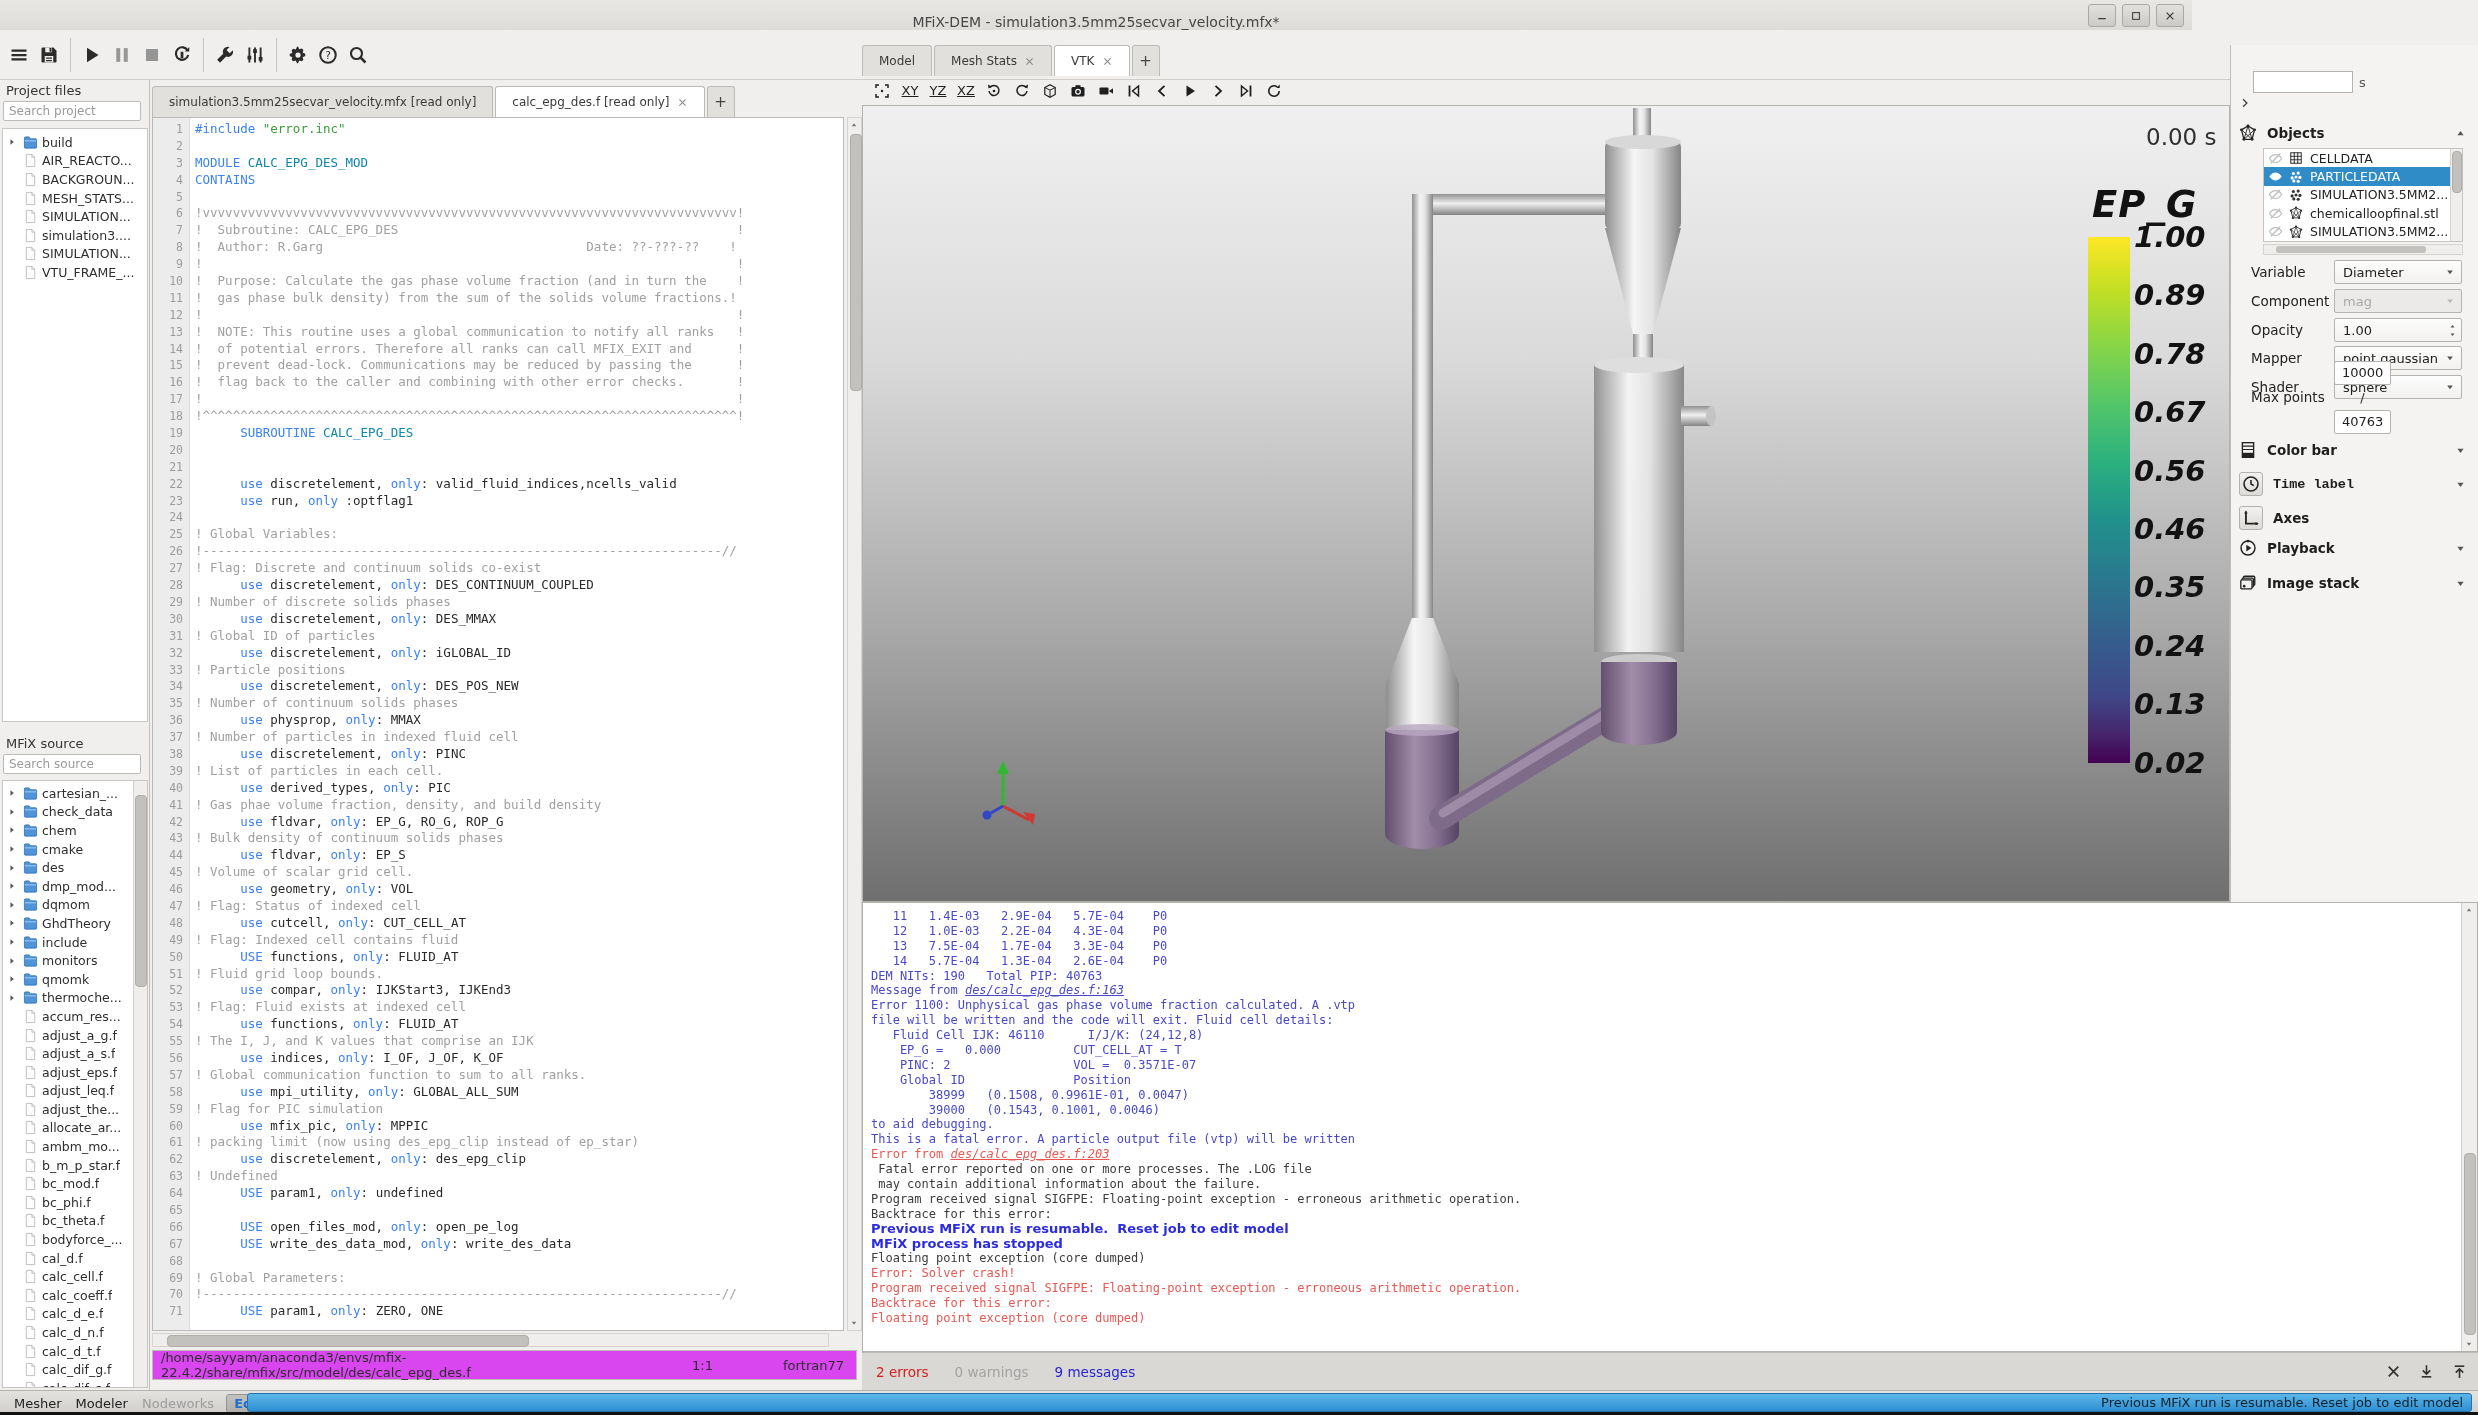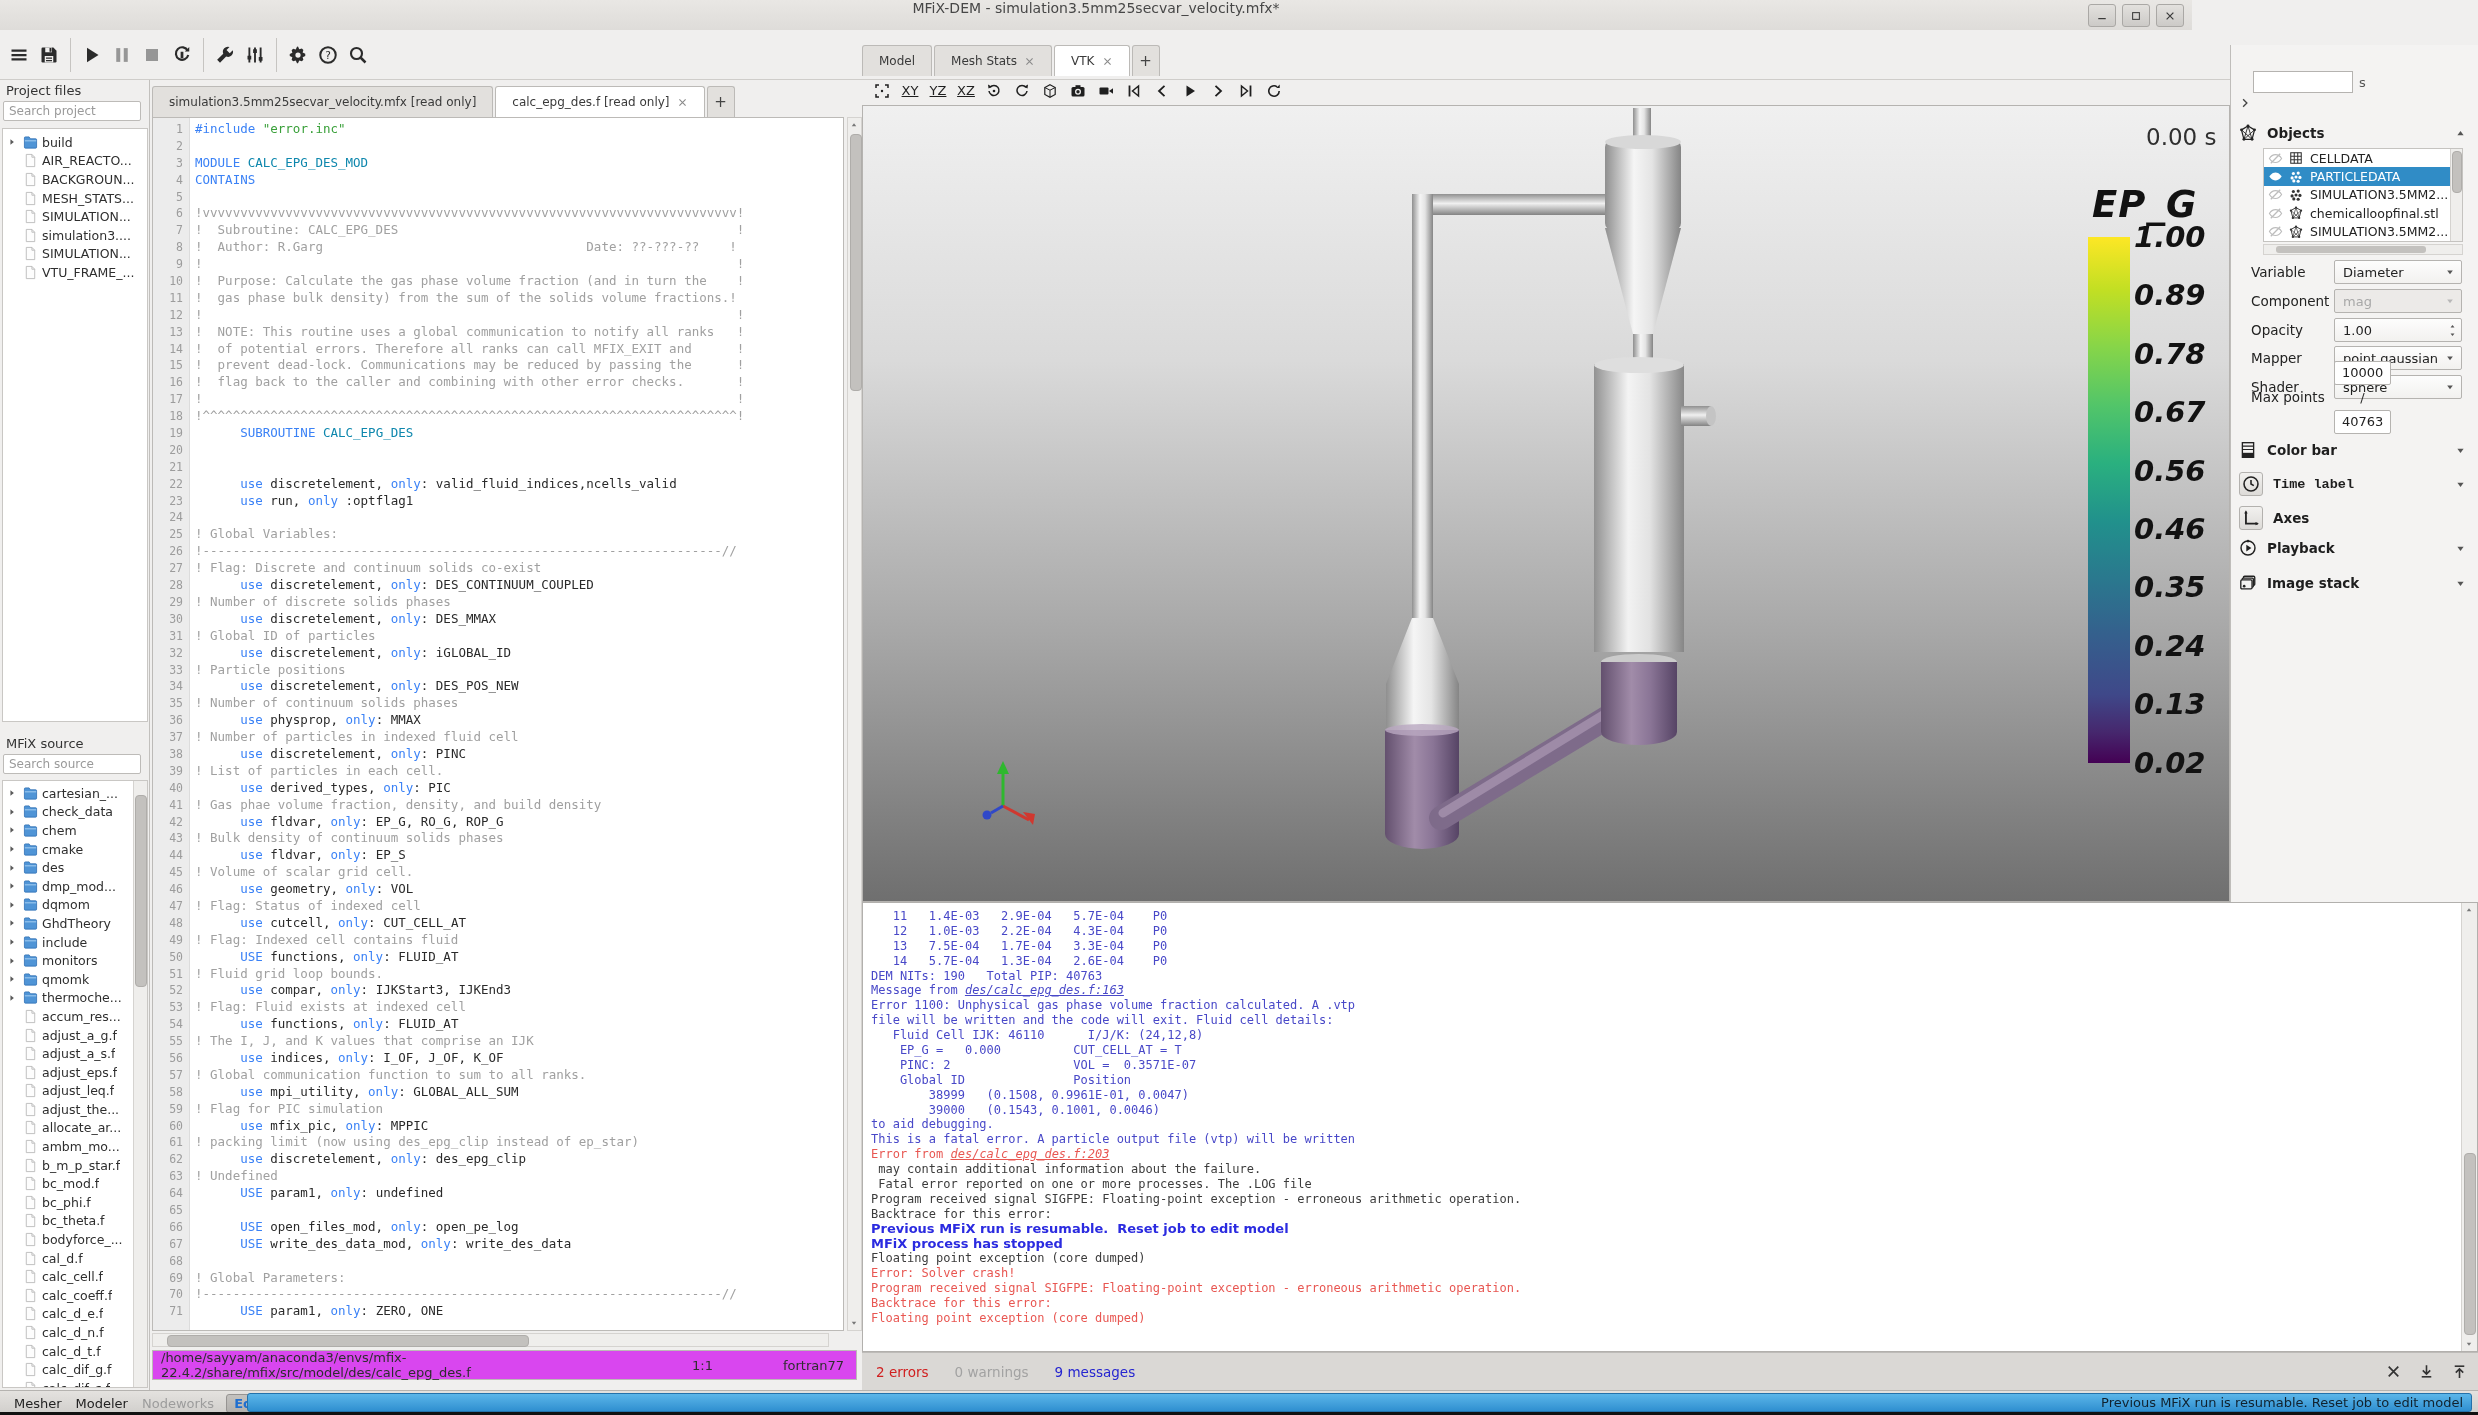--- a/index.html
+++ b/index.html
@@ -6,21 +6,21 @@
   #app{position:relative;width:2478px;height:1415px;overflow:hidden;
        font-family:"DejaVu Sans","Liberation Sans",sans-serif;font-size:13px;color:#2b2b2b;
        background:#f0efee;}
   .abs{position:absolute;}
   svg{display:block;}
   .ic{display:inline-flex;align-items:center;justify-content:center;color:#2b2b2b;}
   .ic svg{width:100%;height:100%;}
 
   
   #titlebar{left:0;top:0;width:2192px;height:30px;background:linear-gradient(#e9e7e4,#dedcd9);
-            border-bottom:1px solid #c4c2bf;display:flex;align-items:flex-start;justify-content:center;}
+            border-bottom:1px solid #c4c2bf;display:flex;align-items:flex-end;justify-content:center;}
   #titlebar .title{font-size:14px;color:#474747;font-weight:500;}
   .winbtns{position:absolute;right:8px;top:4px;display:flex;gap:6px;}
   .winbtn{width:26px;height:21px;border:1px solid #aaa8a5;border-radius:3px;
           background:linear-gradient(#e3e1de,#ccCac7);display:flex;align-items:center;justify-content:center;}
   .winbtn .ic{width:12px;height:12px;color:#3a3a3a;}
 
   
   #toolbar{left:0;top:30px;width:2478px;height:50px;background:#f0efee;border-bottom:1px solid #cfcdca;
            display:flex;align-items:center;padding-left:4px;box-sizing:border-box;}
   .tbtn{width:26px;height:26px;margin:0 2px;display:flex;align-items:center;justify-content:center;}
@@ -1380,22 +1380,22 @@
         <div class="cl solver">file will be written and the code will exit. Fluid cell details:</div>
         <div class="cl solver">   Fluid Cell IJK: 46110      I/J/K: (24,12,8)</div>
         <div class="cl solver">    EP_G =   0.000          CUT_CELL_AT = T</div>
         <div class="cl solver">    PINC: 2                 VOL =  0.3571E-07</div>
         <div class="cl solver">    Global ID               Position</div>
         <div class="cl solver">        38999   (0.1508, 0.9961E-01, 0.0047)</div>
         <div class="cl solver">        39000   (0.1543, 0.1001, 0.0046)</div>
         <div class="cl solver">to aid debugging.</div>
         <div class="cl solver">This is a fatal error. A particle output file (vtp) will be written</div>
         <div class="cl error">Error from <span class="lnk">des/calc_epg_des.f:203</span></div>
+        <div class="cl plain"> Fatal error reported on one or more processes. The .LOG file</div>
         <div class="cl plain"> may contain additional information about the failure.</div>
-        <div class="cl plain"> Fatal error reported on one or more processes. The .LOG file</div>
         <div class="cl plain">Program received signal SIGFPE: Floating-point exception - erroneous arithmetic operation.</div>
         <div class="cl plain">Backtrace for this error:</div>
         <div class="cl gui">Previous MFiX run is resumable.  Reset job to edit model</div>
         <div class="cl gui">MFiX process has stopped</div>
         <div class="cl plain">Floating point exception (core dumped)</div>
         <div class="cl error">Error: Solver crash!</div>
         <div class="cl error">Program received signal SIGFPE: Floating-point exception - erroneous arithmetic operation.</div>
         <div class="cl error">Backtrace for this error:</div>
         <div class="cl error">Floating point exception (core dumped)</div>
       </div>

